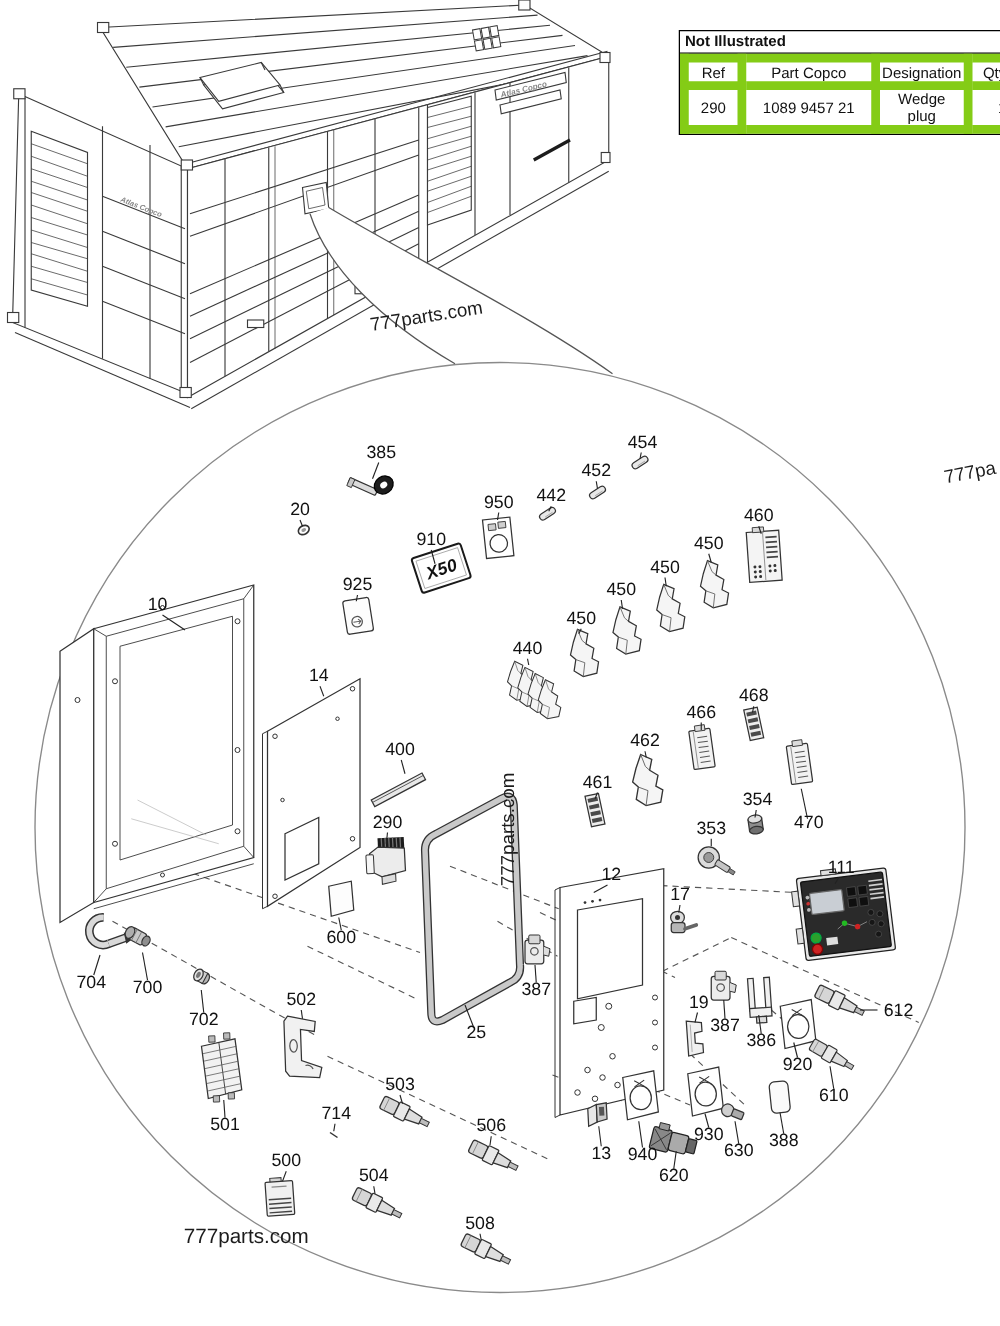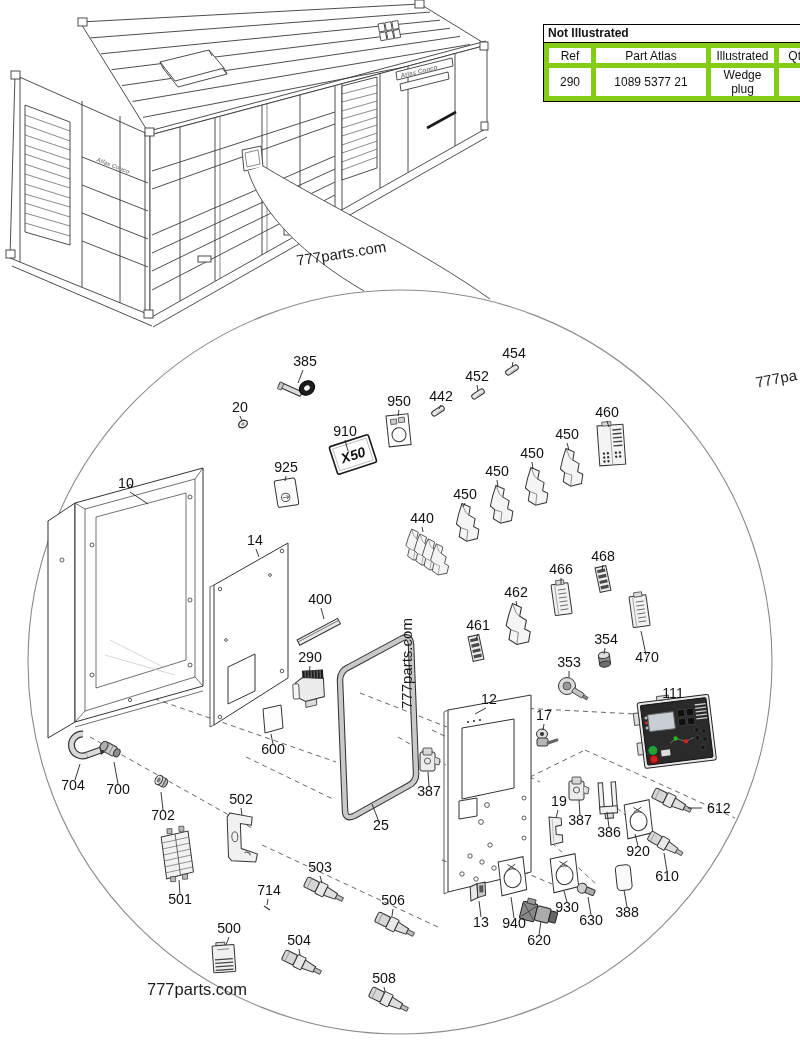--- a/index.html
+++ b/index.html
@@ -9,21 +9,21 @@
   svg{position:absolute;left:0;top:0;}
   .wm{position:absolute;color:#1c1c1c;white-space:nowrap;font-family:"Liberation Sans",sans-serif;}
   .wm-funnel{left:295px;top:252px;font-size:15px;transform:rotate(-9deg);transform-origin:0 0;}
   .wm-right{left:754px;top:374px;font-size:15px;transform:rotate(-11deg);transform-origin:0 0;}
   .wm-vert{left:398px;top:709px;font-size:15px;transform:rotate(-90deg);transform-origin:0 0;}
   .wm-bottom{left:147px;top:980px;font-size:16.5px;}
   .ntable{position:absolute;left:543px;top:24px;width:270px;border:1px solid #000;
           font-size:12px;background:#fff;}
   .ntable .t-title{font-weight:bold;padding:1px 4px;border-bottom:1px solid #000;height:15px;}
   .ntable table{border-collapse:collapse;width:100%;}
-  .ntable td{border:5px solid #84cc16;text-align:center;padding:0 2px;height:15px;font-size:12px;}
+  .ntable td{border:7px solid #84cc16;text-align:center;padding:0 2px;height:15px;font-size:12px;}
   .ntable tr td:nth-child(1){width:38px;}
   .ntable tr td:nth-child(2){width:106px;}
   .ntable tr td:nth-child(4){width:26px;text-align:right;}
   text.lbl{font-size:14.2px;fill:#111;font-family:"Liberation Sans",sans-serif;}
 </style>
 </head>
 <body>
 
 <div id="stage">
 
@@ -648,27 +648,27 @@
     <text class="lbl" x="481" y="927">13</text>
   </g>
 </svg>
 
   <div class="ntable">
     <div class="t-title">Not Illustrated</div>
     <table>
       <tbody>
           <tr>
         <td>Ref</td>
-        <td>Part Atlas</td>
-        <td>Illustrated</td>
+        <td>Part Copco</td>
+        <td>Designation</td>
         <td>Qty</td>
       </tr>
       <tr>
         <td>290</td>
-        <td>1089 5377 21</td>
+        <td>1089 9457 21</td>
         <td>Wedge plug</td>
         <td>1</td>
       </tr>
     </tbody>
       </table>
   </div>
 
   <div class="wm wm-funnel">777parts.com</div>
   <div class="wm wm-right">777pa</div>
   <div class="wm wm-vert">777parts.com</div>

